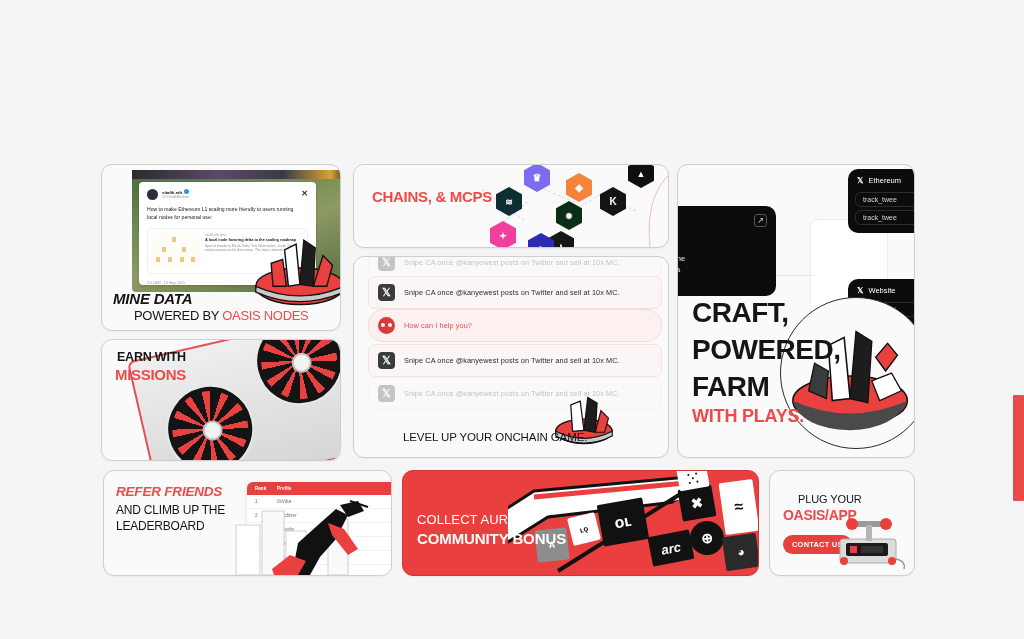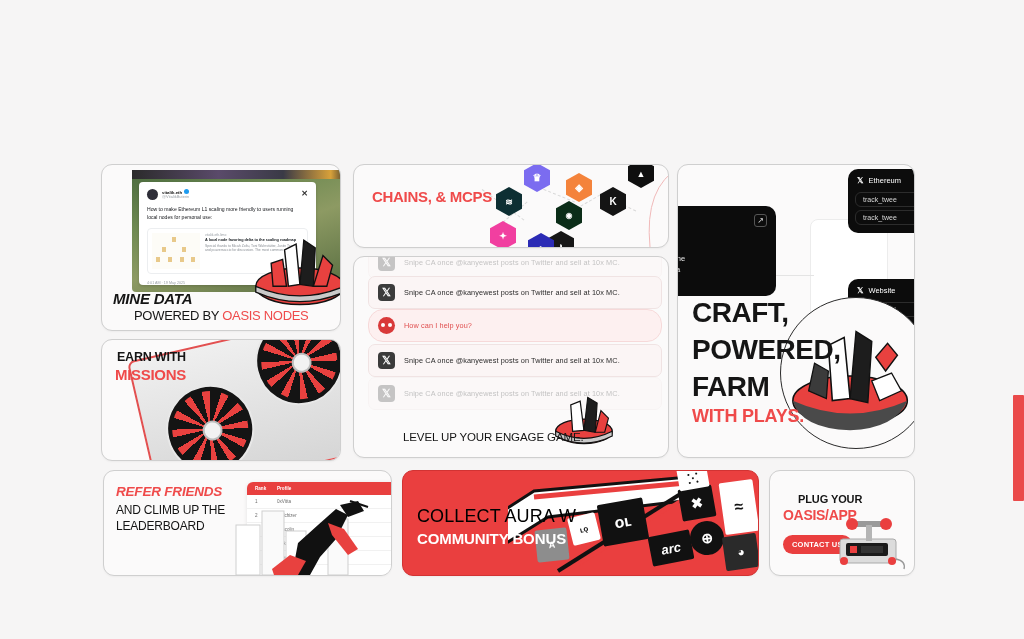--- a/index.html
+++ b/index.html
@@ -148,30 +148,30 @@
   .lb { position:absolute; left:143px; top:11px; width:175px; height:100px; background:#fff;
         border-radius:6px 0 0 6px; overflow:hidden; box-shadow:0 1px 4px rgba(0,0,0,.10);}
   .lb-head { display:flex; background:#e8403f; color:#fff; font-size:4.6px; padding:4px 8px; font-weight:600;}
   .lb-row { display:flex; font-size:4.6px; color:#6d6d6d; padding:4px 8px; border-bottom:1px solid #f1f1f1;}
   .lb-c1 { width:22px; } .lb-c2 { flex:1; } .lb-c3 { width:26px; text-align:right;}
   .city { position:absolute; left:128px; bottom:0; width:160px; height:76px;}
 
   
   #card-collect { left: 402px; top: 470px; width: 357px; height: 106px; background:#ea3f3f; border-color:#d23333;}
   #card-collect .cap { left: 14px; bottom: 28px; color:#fff;}
-  #card-collect .l1 { font-size: 18px; font-weight: 400; letter-spacing:.1px; color:#000000;}
+  #card-collect .l1 { font-size: 13px; font-weight: 400; letter-spacing:.1px; color:#ffffff;}
   #card-collect .l2 { font-size: 15px; font-weight: 700; letter-spacing:-0.1px; color:#fff; margin-top:3px;}
   .collect-art { position:absolute; right:0; top:0; width:250px; height:106px; overflow:hidden;}
   .logo-tile { position:absolute; background:#111; color:#fff; display:flex; align-items:center;
     justify-content:center; font-size:9px; font-weight:700; border-radius:2px;}
 
   
   #card-plug { left: 769px; top: 470px; width: 146px; height: 106px; }
   #card-plug .cap { left: 13px; top: 22px; }
-  #card-plug .l1 { font-size: 11px; font-weight: 700; letter-spacing:-0.1px;padding-left:15px;}
+  #card-plug .l1 { font-size: 11px; font-weight: 400; letter-spacing:-0.1px;padding-left:15px;}
   #card-plug .l2 { font-size: 14px; font-weight: 700; letter-spacing:-0.3px; margin-top:2px;}
   .contact-btn { position:absolute; left:13px; top:64px; background:#ea3f3f; color:#fff;
     font-size:7.5px; font-weight:600; padding:5px 9px; border-radius:11px; border:none; letter-spacing:.2px;}
   .plug-art { position:absolute; right:4px; bottom:4px; width:86px; height:62px;}
 
   
   .scrollbar { position: absolute; right: 0px; top: 395px; width: 11px; height: 106px;
     background: #ea4a4a; border-radius: 1px; }
 </style>
 </head>
@@ -290,21 +290,21 @@
 
     <svg class="geode" viewBox="0 0 70 60">
       <ellipse cx="36" cy="42" rx="30" ry="13" fill="#e8413f" stroke="#111" stroke-width="1.4"></ellipse>
       <path d="M6 42 L6 47 Q36 62 66 47 L66 42 Q36 57 6 42Z" fill="#c9c9c9" stroke="#111" stroke-width="1.2"></path>
       <path d="M24 42 L22 14 L32 10 L36 41 Z" fill="#fff" stroke="#111" stroke-width="1.3"></path>
       <path d="M36 41 L40 6 L50 12 L48 43 Z" fill="#1d1d1d" stroke="#111" stroke-width="1.2"></path>
       <path d="M48 43 L54 20 L62 28 L58 43 Z" fill="#e8413f" stroke="#111" stroke-width="1.2"></path>
     </svg>
 
     <div class="cap">
-      <span class="l2 blk">LEVEL UP YOUR ENGAGE GAME.</span>
+      <span class="l2 blk">LEVEL UP YOUR ONCHAIN GAME.</span>
     </div>
   </div>
 
   <div class="card" id="card-craft">
     <div class="flowbox" style="left:132px;top:54px;width:78px;height:120px;"></div>
     <div class="flowline" style="left:96px;top:110px;width:40px;height:1px;"></div>
 
     <div class="flowpanel" style="left:-52px;top:41px;width:150px;height:90px;">
 
       <div style="position:absolute;right:9px;top:8px;width:13px;height:13px;border:1px solid #555;border-radius:3px;color:#ddd;font-size:8px;text-align:center;line-height:12px;">↗</div>

